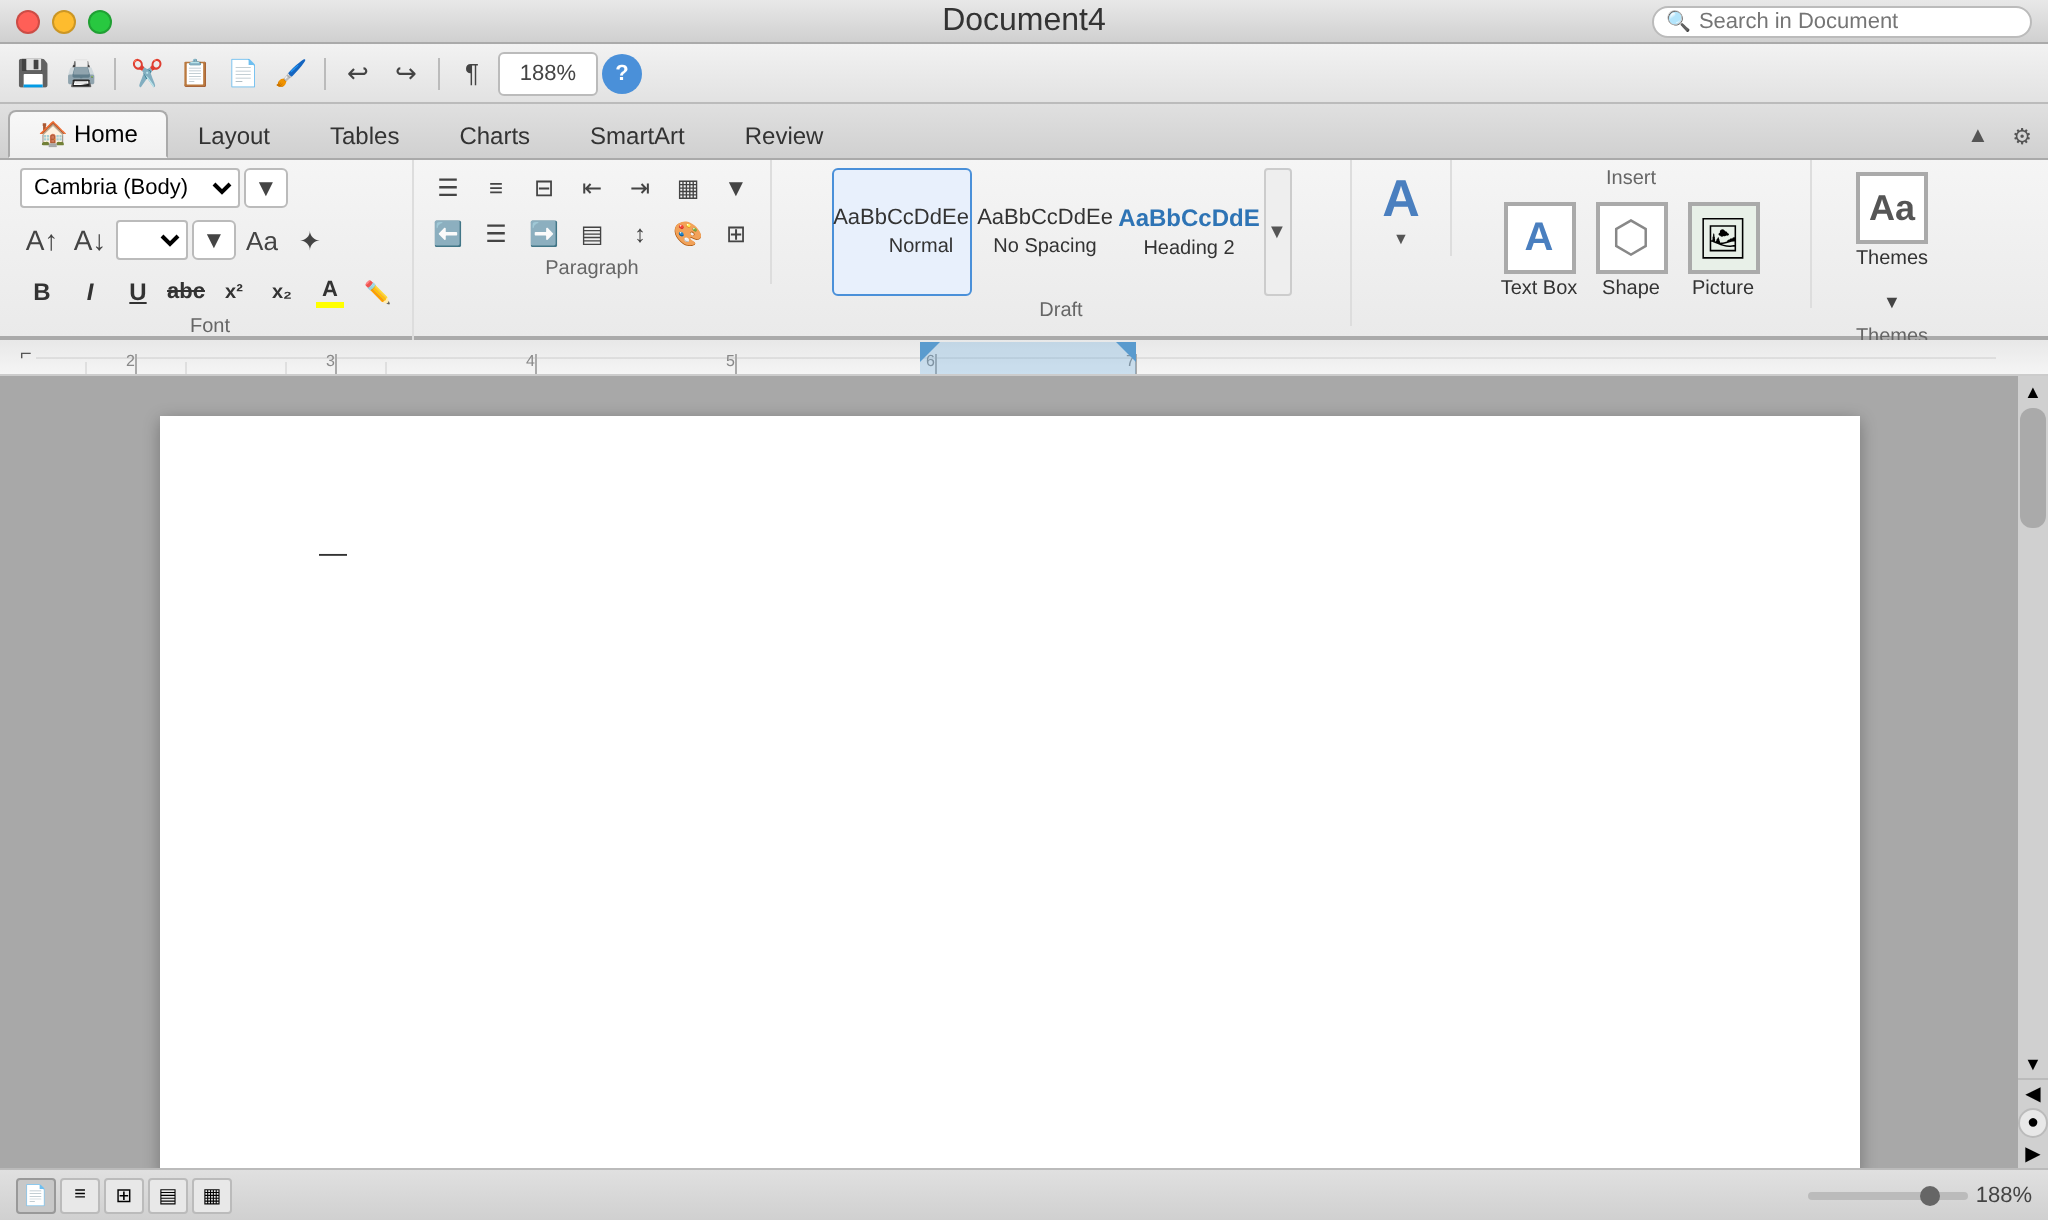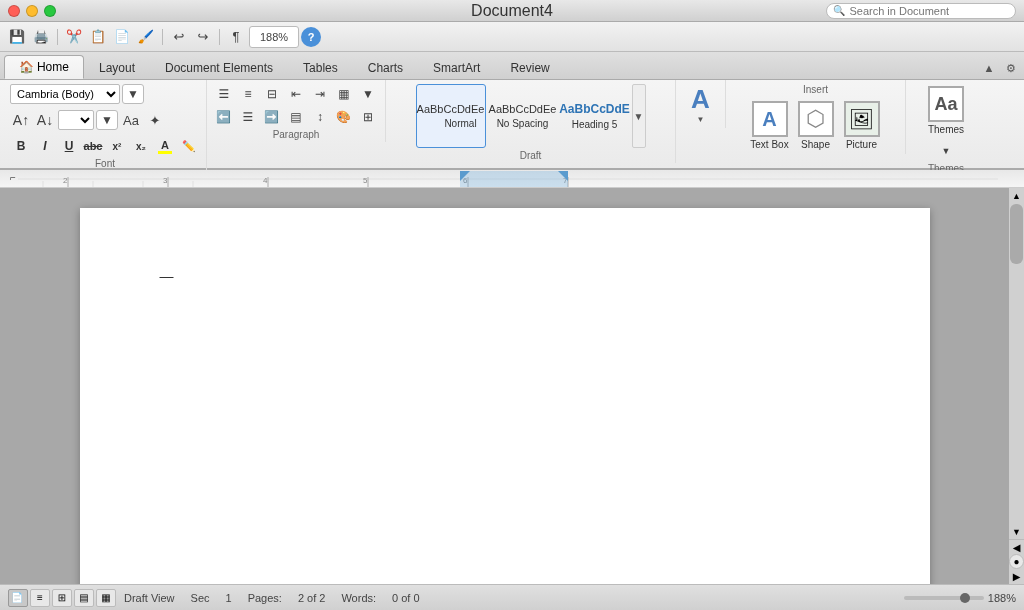--- a/index.html
+++ b/index.html
@@ -257,23 +257,20 @@
   <div class="qt-btn" style="width:20px; height:20px; background:#4a90d9; color:white; border-radius:50%; font-weight:bold; font-size:11px;">?</div>
 </div>
 
 <div class="ribbon-tabs">
   <div class="ribbon-tab active">
     <span style="margin-right:3px;">🏠</span>
     <span>Home</span>
   </div>
   <div class="ribbon-tab">
     <span>Layout</span>
-  </div>
-  <div class="ribbon-tab">
-    <span>Document Elements</span>
   </div>
   <div class="ribbon-tab">
     <span>Tables</span>
   </div>
   <div class="ribbon-tab">
     <span>Charts</span>
   </div>
   <div class="ribbon-tab">
     <span>SmartArt</span>
   </div>
@@ -353,21 +350,21 @@
         <div class="style-item active">
           <div class="style-preview" style="font-size:11px; line-height:1.1;">AaBbCcDdEe</div>
           <div style="font-size:10px;margin-left:20px;">Normal</div>
         </div>
         <div class="style-item">
           <div class="style-preview" style="font-size:11px; line-height:1.1;">AaBbCcDdEe</div>
           <div style="font-size:10px;">No Spacing</div>
         </div>
         <div class="style-item">
           <div class="style-preview" style="font-size:12px; color:#2e74b5; font-weight:bold;">AaBbCcDdE</div>
-          <div style="font-size:10px;">Heading 5</div>
+          <div style="font-size:10px;">Heading 2</div>
         </div>
       </div>
       <div class="styles-arrow">▼</div>
     </div>
     <div class="ribbon-group-label">Draft</div>
   </div>
 
   <div class="ribbon-group" style="min-width:50px;">
     <div class="ribbon-group-content" style="flex-direction:column; align-items:center; justify-content:center;">
       <div style="display:flex; flex-direction:column; align-items:center; cursor:pointer;">
@@ -471,29 +468,20 @@
 <div class="status-bar">
 
   <div class="status-view-btns">
     <div class="status-view-btn active">📄</div>
     <div class="status-view-btn">≡</div>
     <div class="status-view-btn">⊞</div>
     <div class="status-view-btn">▤</div>
     <div class="status-view-btn">▦</div>
   </div>
 
-  <div class="status-info">
-    <span>Draft View</span>
-    <span>Sec</span>
-    <span>1</span>
-    <span>Pages:</span>
-    <span>2 of 2</span>
-    <span>Words:</span>
-    <span>0 of 0</span>
-  </div>
 
   <div class="spacer"></div>
 
   <div class="status-zoom">
     <div class="zoom-slider">
       <div class="zoom-thumb"></div>
     </div>
     <span class="zoom-label">188%</span>
   </div>
 </div>

